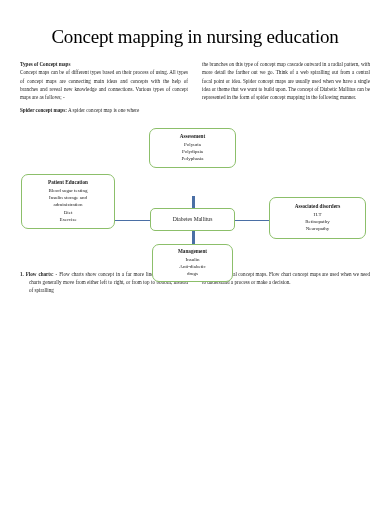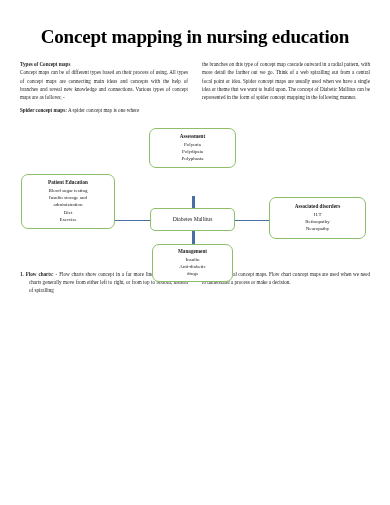--- a/index.html
+++ b/index.html
@@ -10,21 +10,21 @@
     color:#1a1a1a;
     overflow:hidden;
     position:relative;
   }
   .page{position:relative;width:390px;height:505px;padding:0;box-sizing:border-box;}
 
   
   .doc-title{
     text-align:center;
     font-family:"Liberation Serif", serif;
-    font-weight:bold;
+    font-weight:normal;
     font-size:19px;
     letter-spacing:-0.2px;
     margin:0;
     padding-top:26px;
     color:#000;
   }
 
   
   .columns{
     display:flex;

